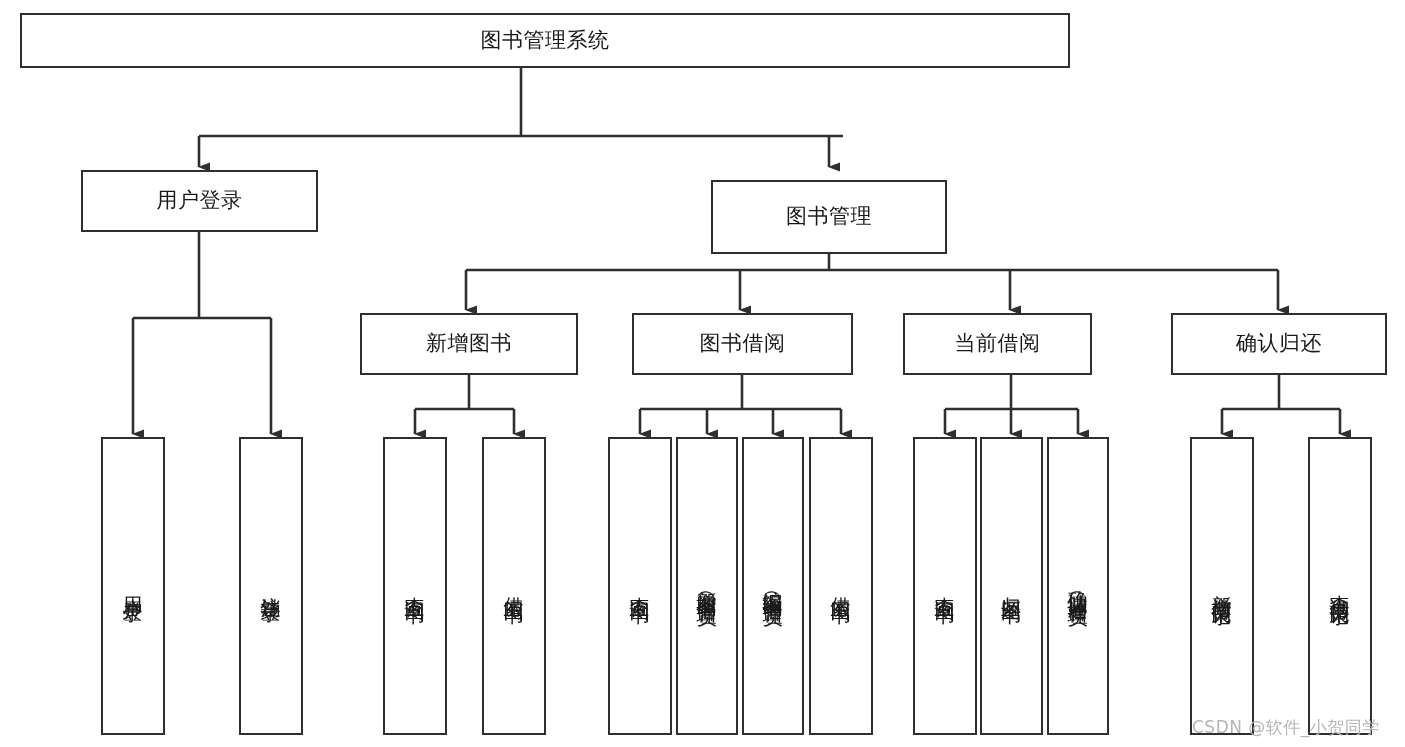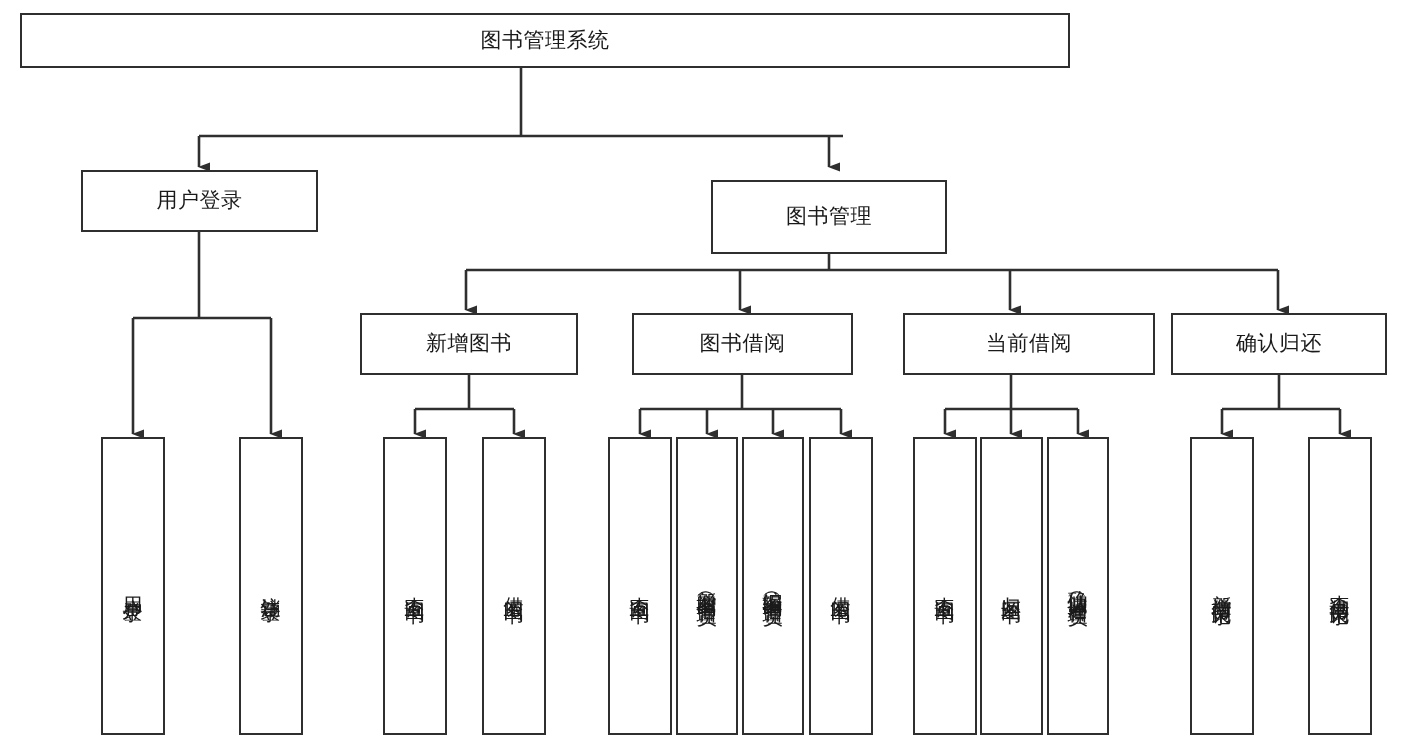--- a/index.html
+++ b/index.html
@@ -135,21 +135,21 @@
   <div class="node horiz" style="left:711px; top:170px; width:236px; height:74px;margin-top:10px;">
     <span class="label">图书管理</span>
   </div>
 
   <div class="node horiz" style="left:360px; top:313px; width:218px; height:62px;">
     <span class="label">新增图书</span>
   </div>
   <div class="node horiz" style="left:632px; top:313px; width:221px; height:62px;">
     <span class="label">图书借阅</span>
   </div>
-  <div class="node horiz" style="left:903px; top:313px; width:252px; height:62px;">
+  <div class="node horiz" style="left:903px; top:313px; width:189px; height:62px;">
     <span class="label">当前借阅</span>
   </div>
   <div class="node horiz" style="left:1171px; top:313px; width:216px; height:62px;">
     <span class="label">确认归还</span>
   </div>
 
   <div class="node vert" style="left:101px; top:437px; width:64px; height:298px;">
     <span class="label">用户登录</span>
   </div>
   <div class="node vert" style="left:239px; top:437px; width:64px; height:298px;">
@@ -186,14 +186,15 @@
     <span class="label">确认归还（管理员）</span>
   </div>
 
   <div class="node vert" style="left:1190px; top:437px; width:64px; height:298px;">
     <span class="label">新增借阅记录</span>
   </div>
   <div class="node vert" style="left:1308px; top:437px; width:64px; height:298px;">
     <span class="label">查询借阅记录</span>
   </div>
 
+  <div class="watermark" style="left:1192px; top:716px;">CSDN @软件_小贺同学</div>
 
 </div>
 
 </body></html>

